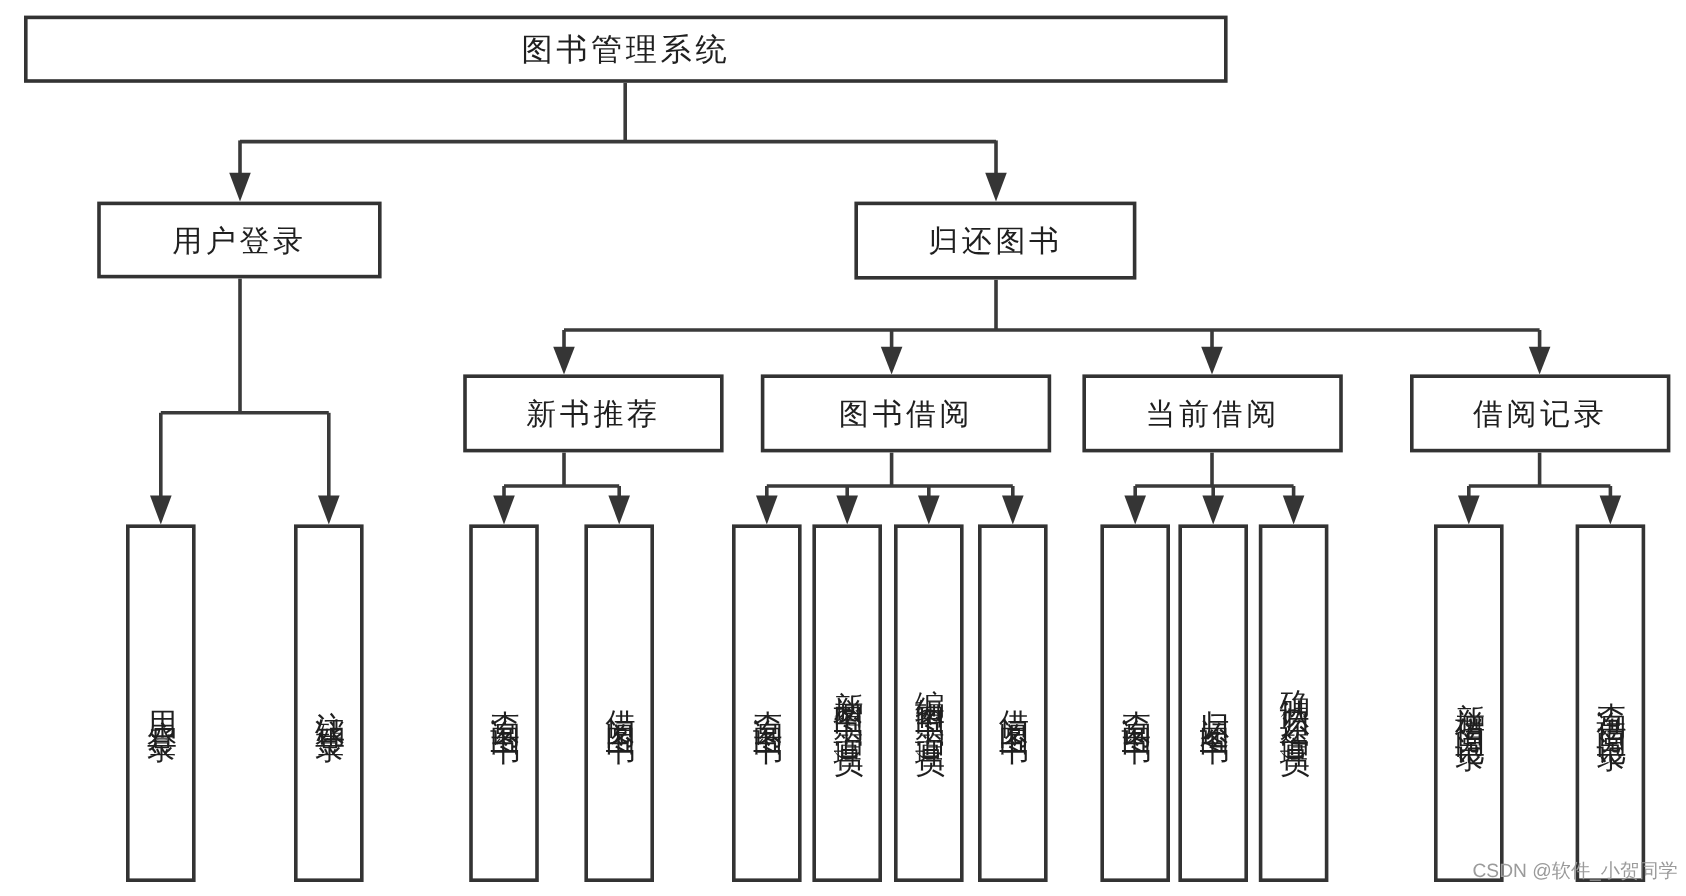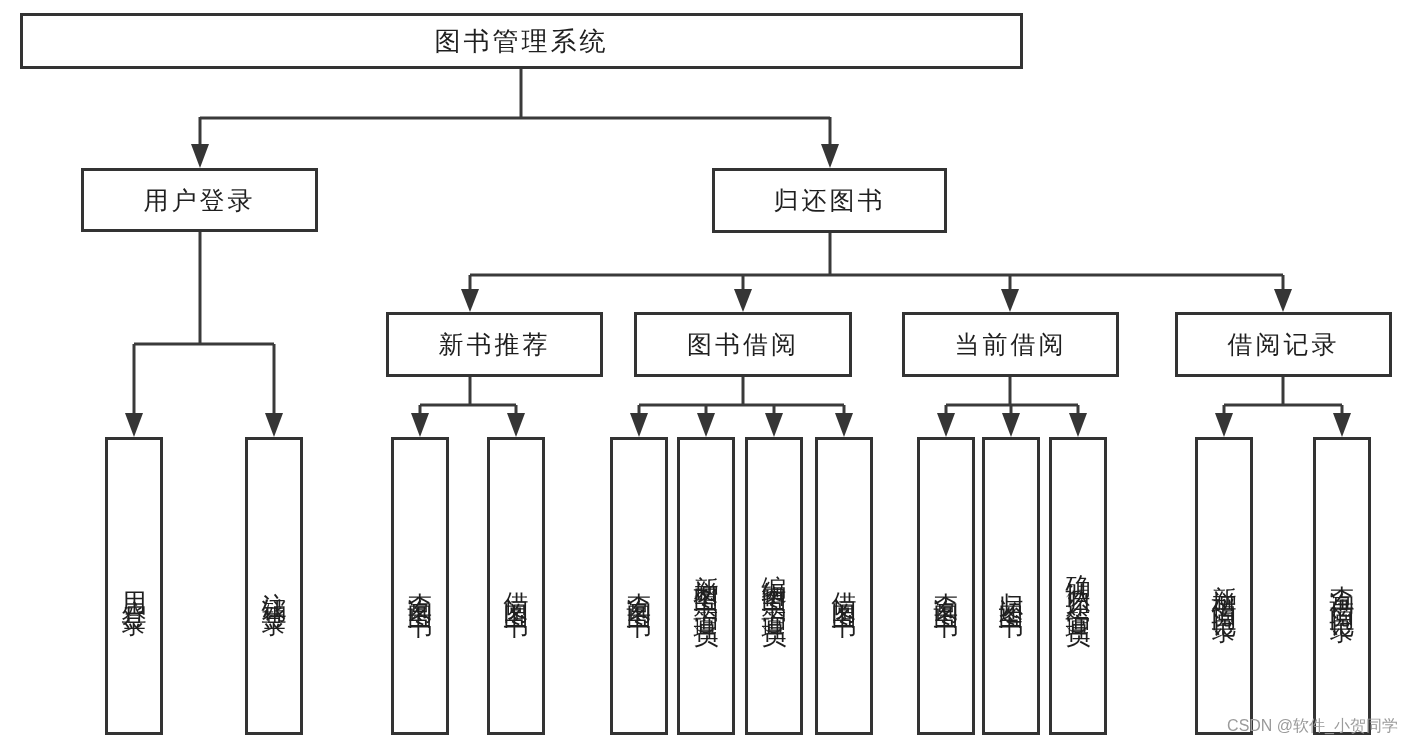--- a/index.html
+++ b/index.html
@@ -36,21 +36,21 @@
     justify-content: center;
     font-size: 25px;
     letter-spacing: 3px;
     white-space: nowrap;
   }
   .root-box   { left: 20px;  top: 13px;  width: 1003px; height: 56px; font-size: 26px; }
   .n-userlogin{ left: 81px;  top: 168px; width: 237px;  height: 64px; }
   .n-bookmgmt { left: 712px; top: 168px; width: 235px;  height: 65px; }
   .l3 { top: 312px; height: 65px; }
   .n-newbook  { left: 362px;  width: 217px; margin-left: 24px; }
-  .n-borrow   { left: 634px;  width: 218px; }
+  .n-borrow   { left: 634px;  width: 242px; }
   .n-current  { left: 902px;  width: 217px; }
   .n-records  { left: 1175px; width: 217px; }
   .vbox {
     position: absolute;
     box-sizing: border-box;
     border: 3px solid #333333;
     background: #ffffff;
     top: 437px;
     width: 58px;
     height: 298px;

